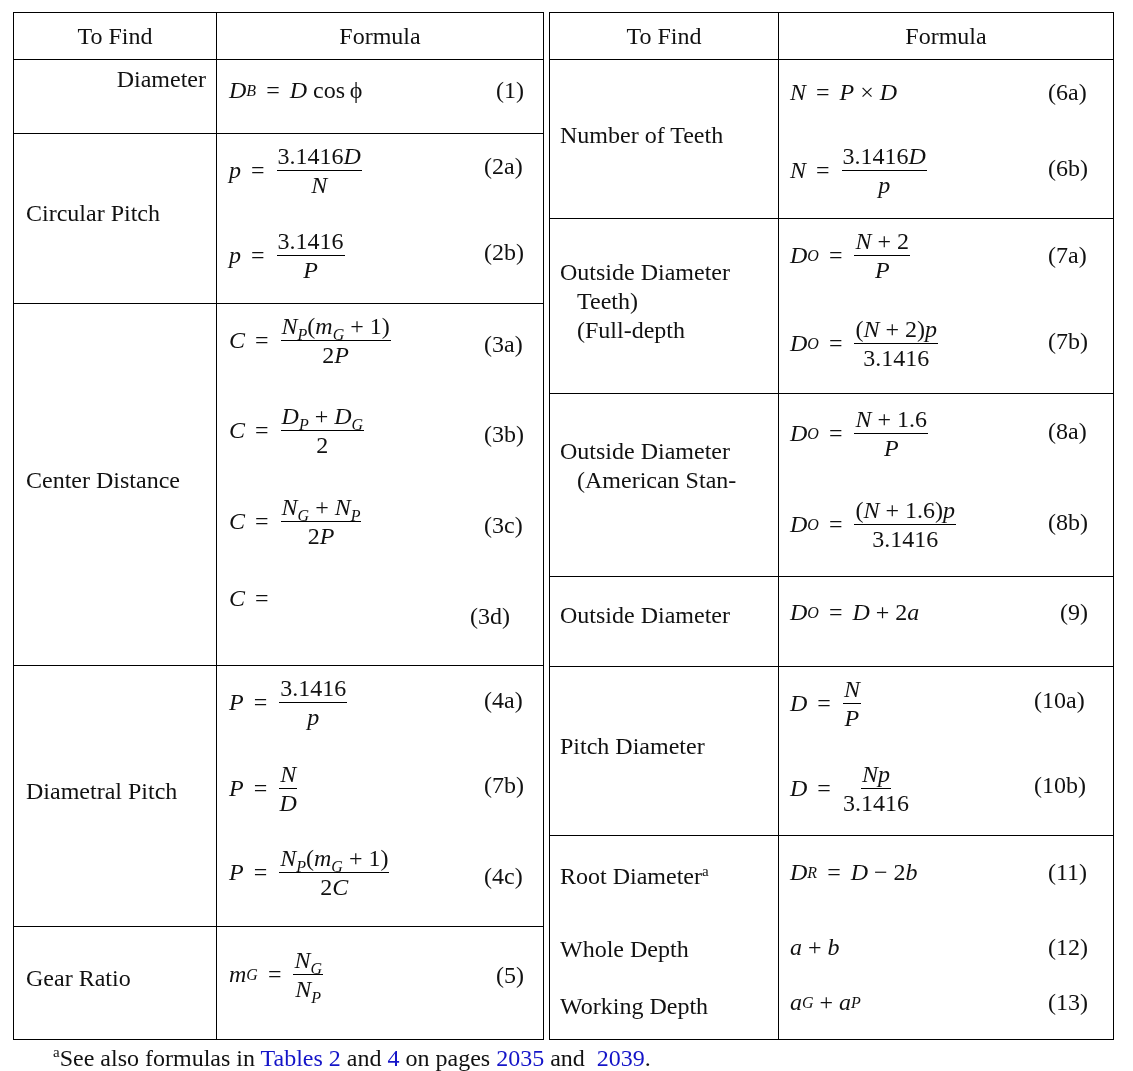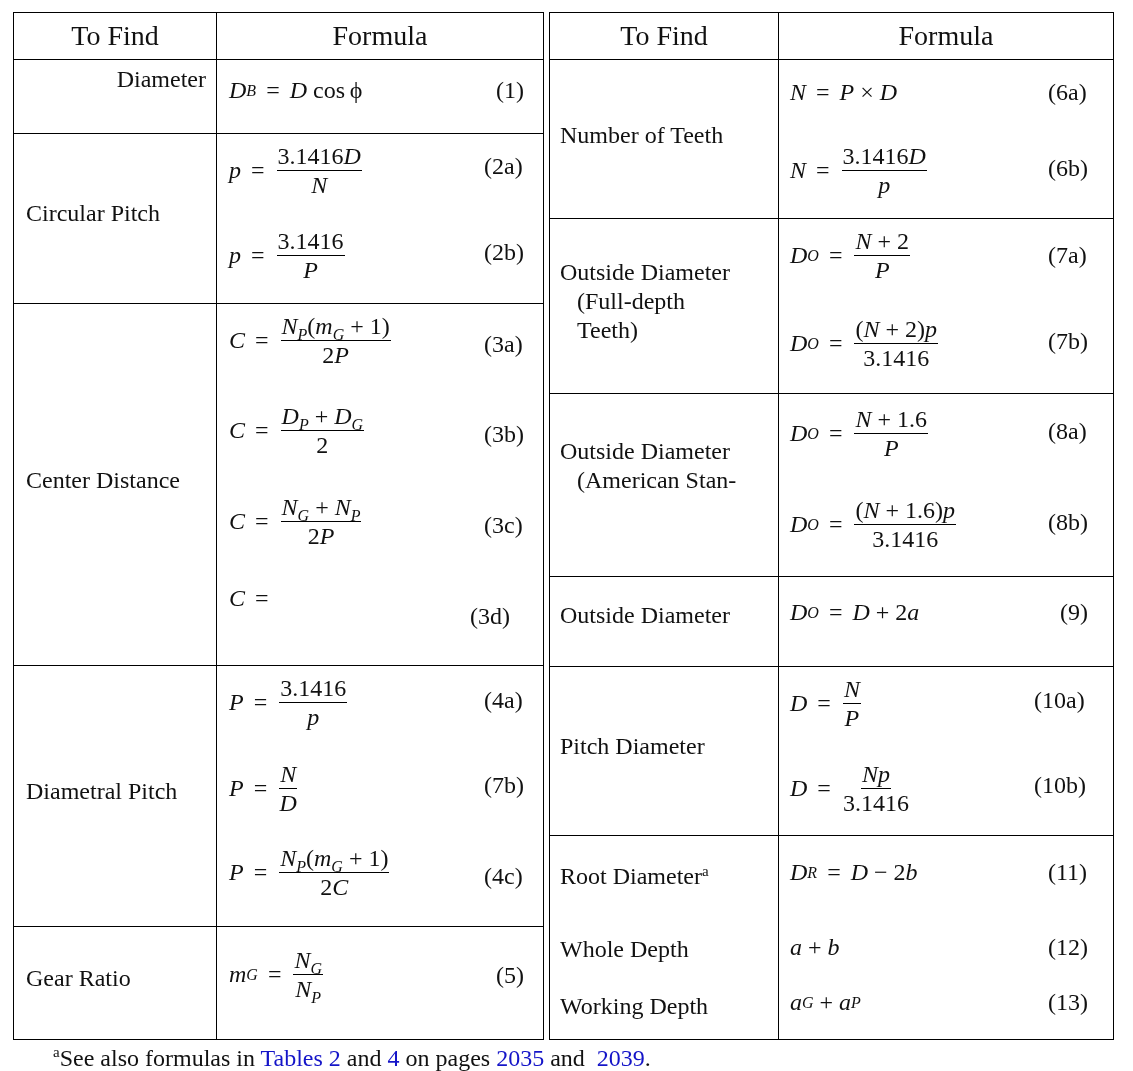--- a/index.html
+++ b/index.html
@@ -4,21 +4,21 @@
 <style>
   html, body { margin: 0; padding: 0; background: #ffffff; }
   body { width: 1133px; height: 1071px; position: relative; overflow: hidden;
          font-family: "Liberation Serif", "DejaVu Serif", serif; color: #111; }
   .tbl { position: absolute; top: 12px; border: 1px solid #000; box-sizing: border-box; }
   #left { left: 13px; width: 531px; height: 1028px; }
   #right { left: 549px; width: 565px; height: 1028px; }
   .vline { position: absolute; top: 0; bottom: 0; width: 1px; background: #000; }
   .hline { position: absolute; left: 0; right: 0; height: 1px; background: #000; }
   .hdr { position: absolute; top: 0; height: 46px; display: flex; align-items: center;
-         justify-content: center; font-size: 28px; }
+         justify-content: center; font-size: 24px; }
   .label { position: absolute; font-size: 24px; line-height: 29px; }
   .f { position: absolute; font-size: 24px; display: flex; align-items: center; white-space: nowrap; }
   .f i { font-style: italic; }
   .eq { margin: 0 10px; }
   .frac { display: inline-flex; flex-direction: column; align-items: center; vertical-align: middle; margin-left: 2px; }
   .frac .num { border-bottom: 1px solid #000; padding: 0 1px 1px; line-height: 26px; }
   .frac .den { line-height: 26px; padding-top: 1px; }
   sub { font-size: 16px; font-style: italic; vertical-align: -6px; line-height: 0; }
   .num-tag { position: absolute; font-size: 24px; }
   .foot { position: absolute; left: 53px; top: 1045px; font-size: 24px; white-space: nowrap; }
@@ -165,22 +165,22 @@
       <span class="eq">=</span>
       <span class="frac">
         <span class="num">3.1416<i>D</i></span>
         <span class="den"><i>p</i></span>
       </span>
   </div>
   <div class="num-tag" style="left:498px;top:142px">(6b)</div>
 
   <div class="label" style="left:10px;top:245px">
     <div>Outside Diameter</div>
+    <div style="padding-left:17px">Teeth)</div>
     <div style="padding-left:17px">(Full-depth</div>
-    <div style="padding-left:17px">Teeth)</div>
   </div>
   <div class="f" style="left:240px;top:215px">
     <i>D</i>
       <sub>O</sub>
       <span class="eq">=</span>
       <span class="frac">
         <span class="num"><i>N</i> + 2</span>
         <span class="den"><i>P</i></span>
       </span>
   </div>

